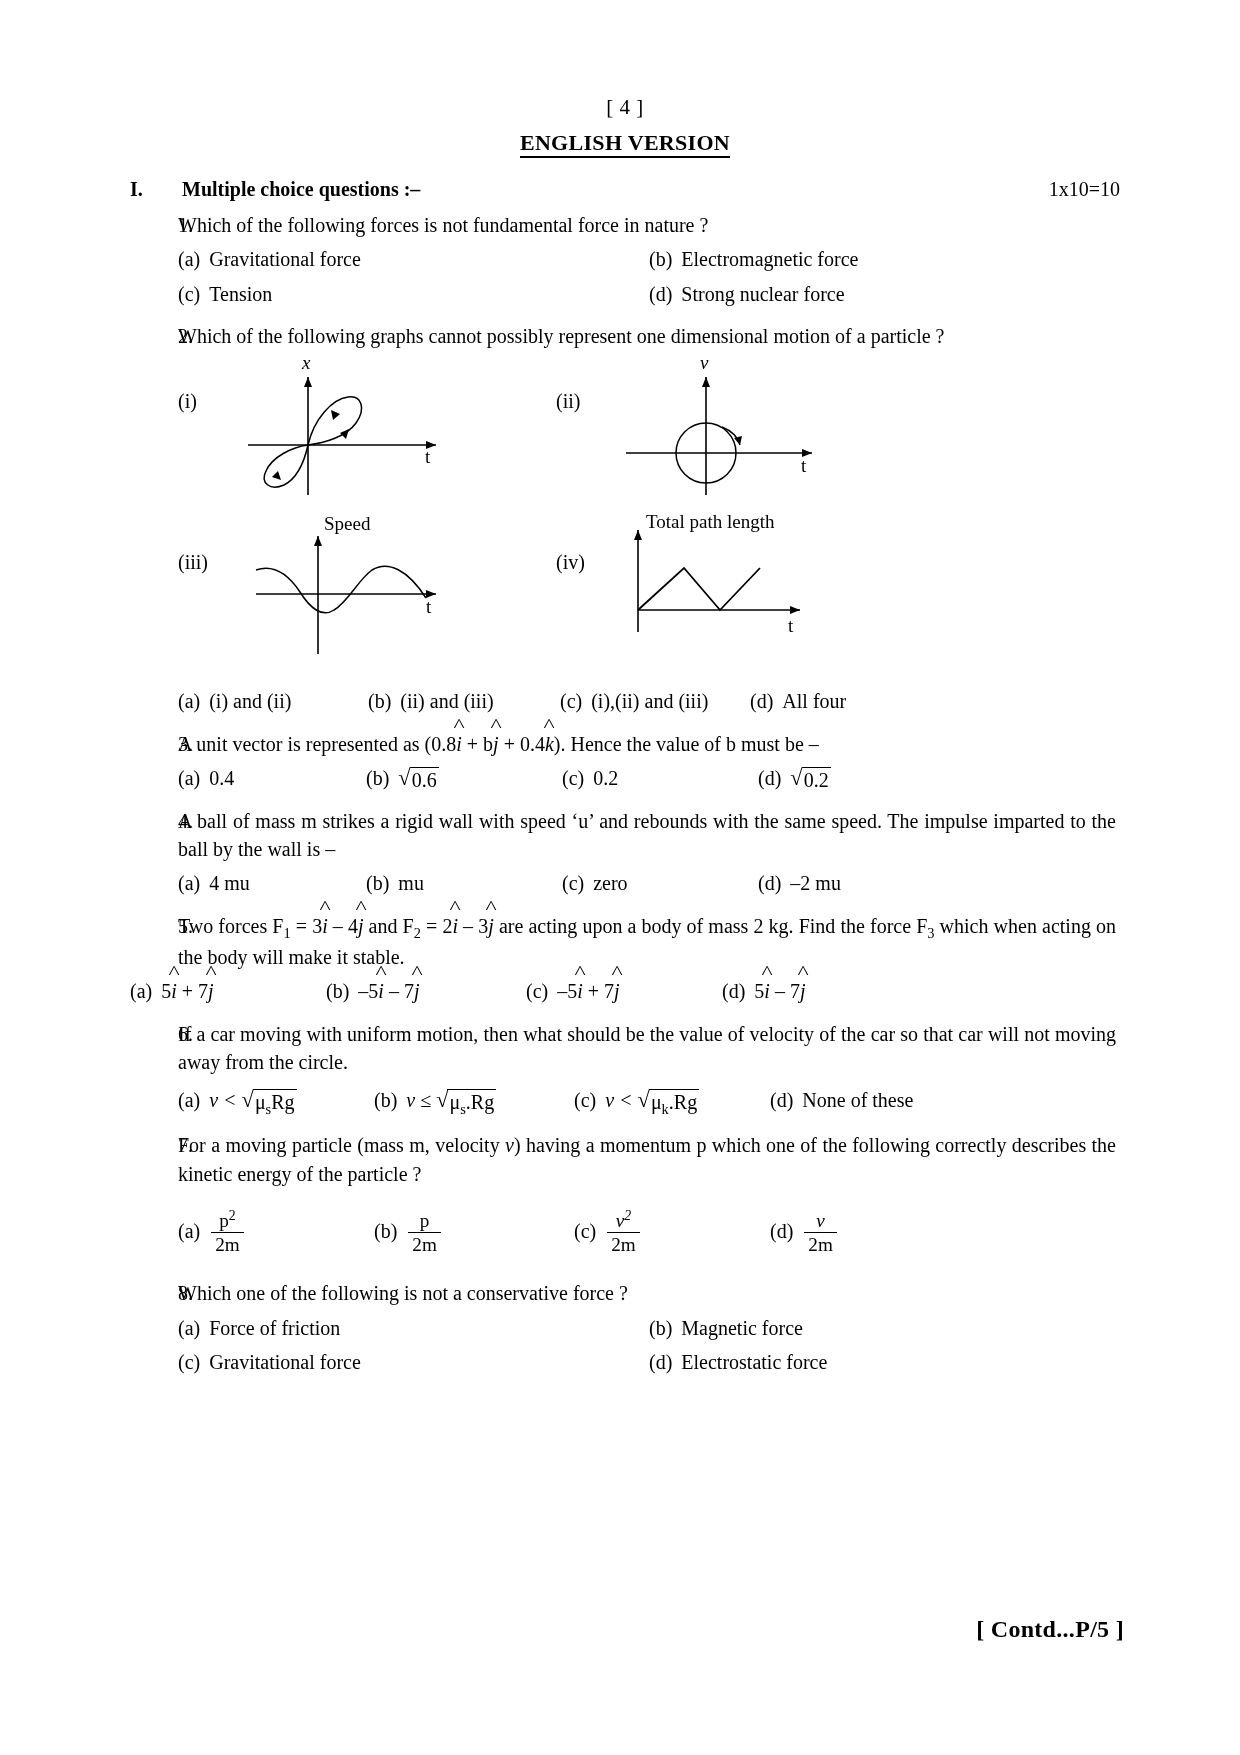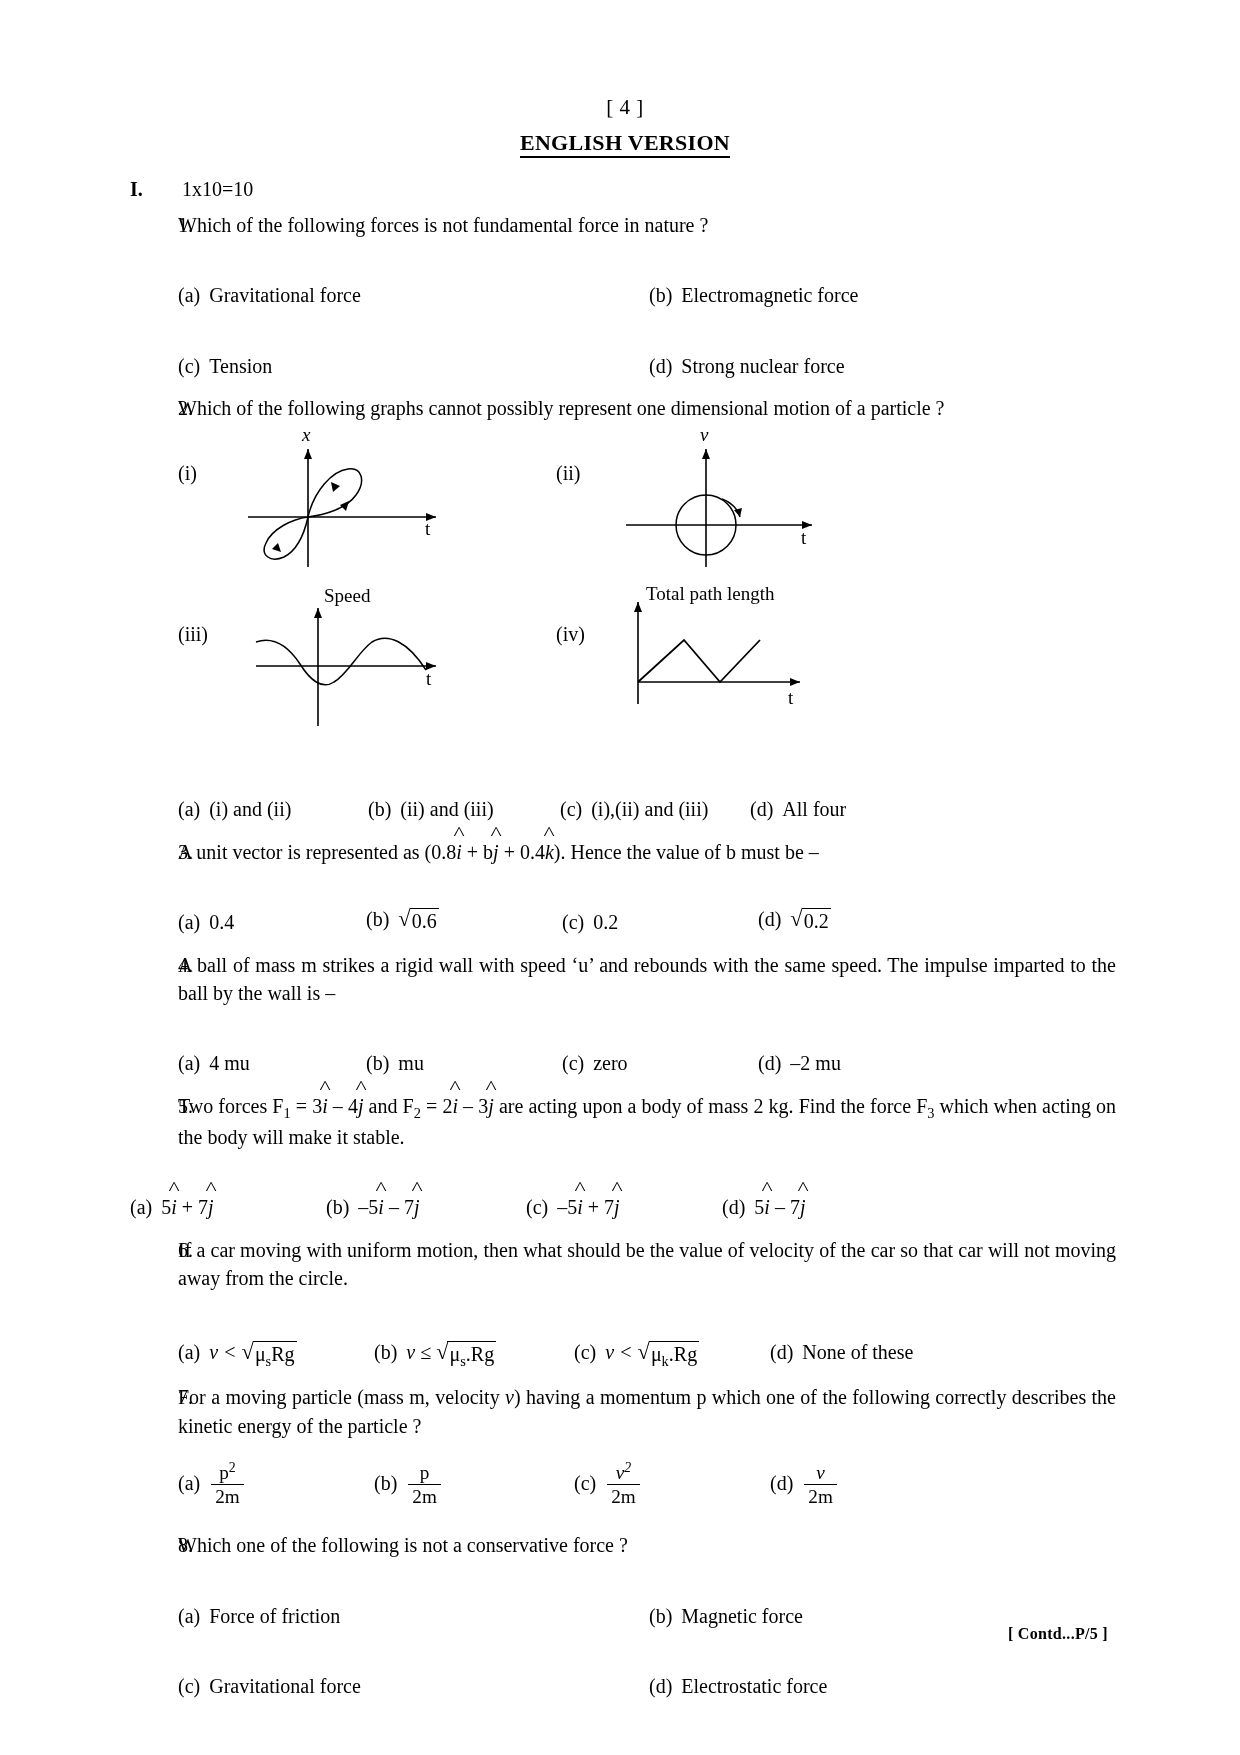--- a/index.html
+++ b/index.html
@@ -71,21 +71,21 @@
   
   .opts { display: flex; margin-top: 2px; }
   .opts.two > .opt { width: 50%; }
   .opt {
     display: flex;
     align-items: baseline;
     font-size: 20px;
     padding-top: 4px;
   }
   .opt-lab { flex: 0 0 auto; margin-right: 9px; }
-  .opt-val { flex: 0 0 auto; margin-top: 36px; }
+  .opt-val { flex: 0 0 auto; }
   .opts.four { justify-content: flex-start; }
   .opts.four > .opt:nth-child(1) { width: 188px; }
   .opts.four > .opt:nth-child(2) { width: 196px; }
   .opts.four > .opt:nth-child(3) { width: 196px; }
   .opts.four > .opt:nth-child(4) { width: auto; }
 
   .opts.q2row { margin-top: 14px; }
   .opts.q2row > .opt:nth-child(1) { width: 190px; }
   .opts.q2row > .opt:nth-child(2) { width: 192px; }
   .opts.q2row > .opt:nth-child(3) { width: 190px; }
@@ -132,37 +132,38 @@
   .fig-grid { margin-top: 2px; }
   .fig-row { display: flex; }
   .fig-cell { display: flex; align-items: flex-start; }
   .fig-cell.left { width: 378px; }
   .fig-label { font-size: 20px; padding-top: 34px; flex: 0 0 auto; width: 58px; }
   .fig-svg { flex: 0 0 auto; }
 
   
   .footer {
     position: absolute;
-    right: 132px;
+    right: 116px;
     bottom: 112px;
     font-weight: bold;
-    font-size: 16px;
+    font-size: 24px;
     letter-spacing: 0.3px;
   }
 </style>
 </head>
 <body>
 
 <div class="page">
 
   <div class="page-num">[ 4 ]</div>
   <div class="version-title"><span>ENGLISH VERSION</span></div>
 
   <div class="section-row">
     <div class="section-num">I.</div>
+    <div class="section-title">Multiple choice questions :–</div>
     <div class="section-marks">1x10=10</div>
   </div>
 
   <div class="q">
     <div class="q-num">1.</div>
     <div class="q-body">
       <div class="q-text">Which of the following forces is not fundamental force in nature ?</div>
       <div class="opts two">
         <div class="opt">
           <span class="opt-lab">(a)</span>

